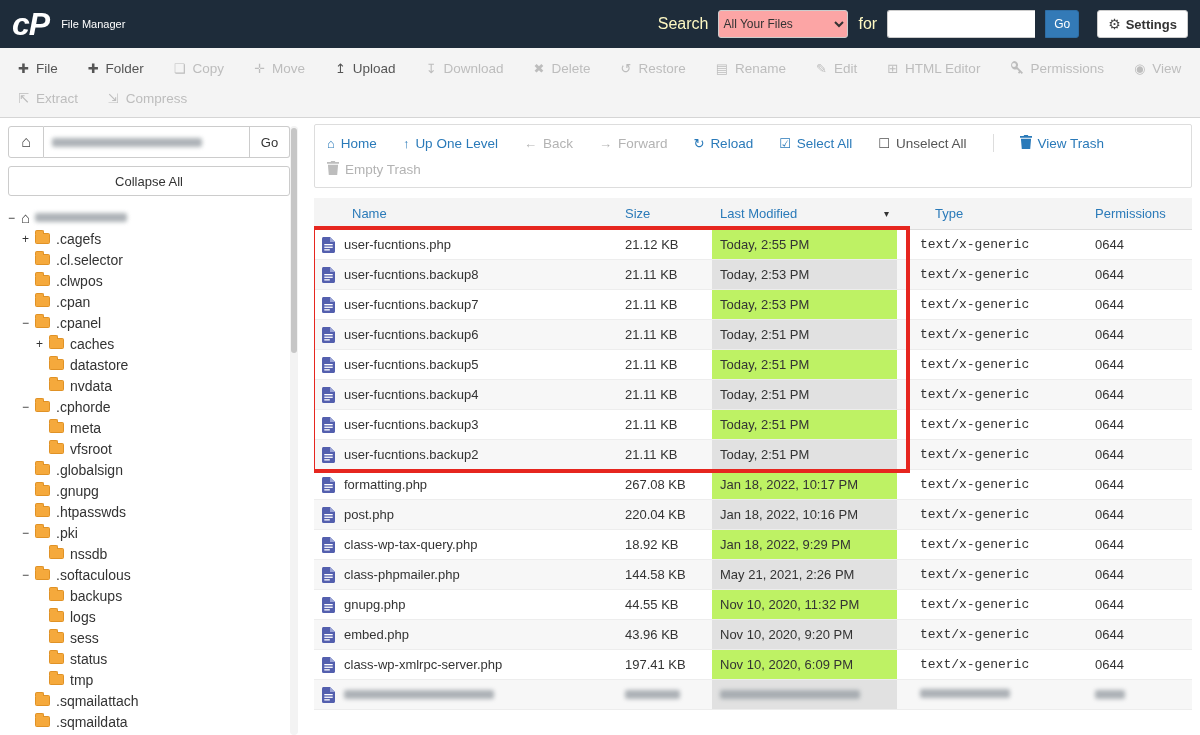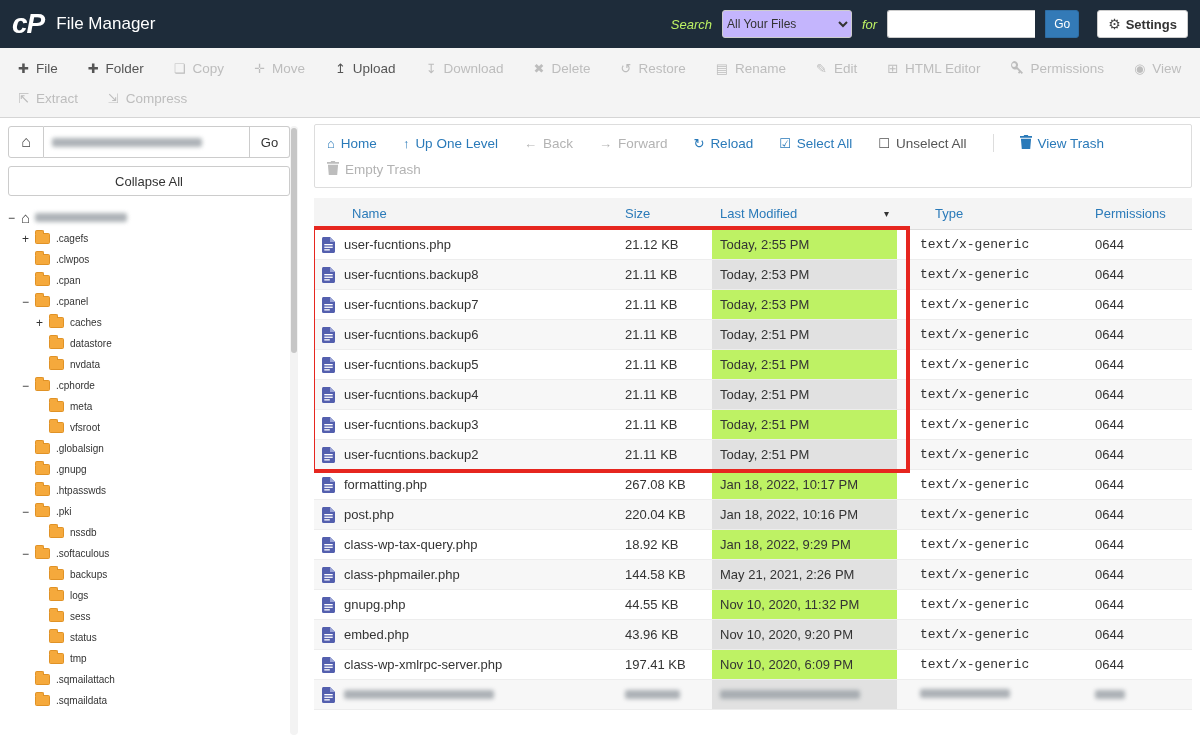--- a/index.html
+++ b/index.html
@@ -4,25 +4,25 @@
 <style>
   * { box-sizing: border-box; margin: 0; padding: 0; }
   html,body { width:1200px; height:735px; overflow:hidden; }
   body {
     font-family: "Liberation Sans", "DejaVu Sans", sans-serif;
     font-size: 13px; color: #333; background: #fff;
     display: flex; flex-direction: column;
   }
   
   .topbar { height:48px; flex-shrink:0; background:#1e2c3a; display:flex; align-items:center; padding:0 12px; gap:10px; }
-  .logo { color:#fff; font-size:28px; font-weight:bold; font-style:italic; letter-spacing:-1px; }
-  .app-title { color:#fff; font-size:17px; margin-left:2px; }
+  .logo { color:#fff; font-size:32px; font-weight:bold; font-style:italic; letter-spacing:-1px; }
+  .app-title { color:#fff; font-size:11px; margin-left:2px; }
   .topbar-spacer { flex:1; }
-  .tb-label { color:#bef264; font-size:13px;font-style:italic; }
-  select.scope { height:28px; width:130px; font-size:12px; border:1px solid #ccc; border-radius:3px; background:#c4b5fd; color:#333; font-family:inherit; }
+  .tb-label { color:#fef9c3; font-size:16px; }
+  select.scope { height:28px; width:130px; font-size:12px; border:1px solid #ccc; border-radius:3px; background:#fca5a5; color:#333; font-family:inherit; }
   .search-input { height:28px; width:148px; border:1px solid #ccc; border-radius:3px 0 0 3px; border-right:none; padding:0 6px; font-family:inherit; font-size:13px; }
   .go-btn { height:28px; width:34px; background:#337ab7; color:#fff; border:1px solid #2e6da4; border-radius:0 3px 3px 0; font-size:12px; display:flex; align-items:center; justify-content:center; cursor:pointer; }
   .settings-btn { height:28px; background:#fff; border:1px solid #ccc; border-radius:3px; display:flex; align-items:center; gap:5px; padding:0 10px; font-size:13px; font-weight:bold; color:#333; margin-left:8px; cursor:pointer; white-space:nowrap; }
   .gear { font-weight:normal; font-size:14px; color:#444; }
   
   .toolbar { background:#f4f4f4; border-bottom:1px solid #d5d5d5; padding:5px 0 4px 18px; flex-shrink:0; }
   .tb-row { display:flex; align-items:center; min-height:30px; }
   .tb-item { display:flex; align-items:center; gap:7px; margin-right:30px; font-size:13.5px; color:#555; cursor:pointer; white-space:nowrap; }
   .tb-item .ico { font-size:13px; line-height:1; }
   .tb-item.disabled { color:#bdbdbd; }
@@ -34,21 +34,21 @@
   .home-btn { width:36px; border:1px solid #ccc; border-radius:3px 0 0 3px; display:flex; align-items:center; justify-content:center; background:#fff; font-size:16px; font-weight:bold; color:#444; cursor:pointer; }
   .path-input { flex:1; border:1px solid #ccc; border-left:none; display:flex; align-items:center; padding:0 8px; background:#fff; }
   .path-go { width:40px; border:1px solid #ccc; border-left:none; border-radius:0 3px 3px 0; display:flex; align-items:center; justify-content:center; background:#fff; font-size:13px; color:#333; cursor:pointer; }
   .collapse-btn { margin-top:8px; height:30px; width:100%; border:1px solid #ccc; border-radius:3px; background:#fff; display:flex; align-items:center; justify-content:center; font-size:13px; color:#333; cursor:pointer; }
   .tree { margin-top:11px; overflow:hidden; }
   .tree-row { display:flex; align-items:center; height:21px; cursor:pointer; }
   .expander { width:13px; flex-shrink:0; font-size:12px; color:#333; }
   .folder-ico { width:15px; height:11px; background:#f5a93c; border:1px solid #e09226; border-radius:1.5px; position:relative; margin-right:6px; flex-shrink:0; }
   .folder-ico::before { content:""; position:absolute; top:-4px; left:-1px; width:7px; height:3px; background:#f5a93c; border:1px solid #e09226; border-bottom:none; border-radius:2px 2px 0 0; }
   .home-ico { font-size:15px; font-weight:bold; color:#3a3a3a; margin-right:5px; line-height:1; }
-  .tree-label { font-size:10px; color:#333; white-space:nowrap; }
+  .tree-label { font-size:14px; color:#333; white-space:nowrap; }
   .redact { display:inline-block; height:9px; border-radius:2px; background:#9aa0a6; filter:blur(2px); opacity:.8; }
   
   .vscroll { width:8px; flex-shrink:0; margin:8px 0 0 0; background:#f3f3f3; border-radius:4px; position:relative; }
   .vscroll .thumb { position:absolute; top:2px; left:1px; width:6px; height:225px; background:#c6c6c6; border-radius:3px; }
   
   .main { flex:1; padding:6px 8px 0 16px; display:flex; flex-direction:column; overflow:hidden; }
   .navbox { border:1px solid #ddd; border-radius:2px; background:#fff; padding:5px 12px; display:flex; flex-wrap:wrap; align-items:center; }
   .nav-link { display:flex; align-items:center; gap:6px; margin:5px 26px 5px 0; font-size:13.5px; color:#2a7ab9; cursor:pointer; white-space:nowrap; }
   .nav-link .g { font-size:13px; line-height:1; }
   .nav-link.disabled { color:#b3b3b3; cursor:default; }
@@ -182,20 +182,25 @@
           <span class="redact" style="width:92px"></span>
         </div>
         <div class="tree-row" style="padding-left:14px">
           <span class="expander">+</span>
           <span class="folder-ico"></span>
           <span class="tree-label">.cagefs</span>
         </div>
         <div class="tree-row" style="padding-left:14px">
           <span class="expander"></span>
           <span class="folder-ico"></span>
+          <span class="tree-label">.cl.selector</span>
+        </div>
+        <div class="tree-row" style="padding-left:14px">
+          <span class="expander"></span>
+          <span class="folder-ico"></span>
           <span class="tree-label">.clwpos</span>
         </div>
         <div class="tree-row" style="padding-left:14px">
           <span class="expander"></span>
           <span class="folder-ico"></span>
           <span class="tree-label">.cpan</span>
         </div>
         <div class="tree-row" style="padding-left:14px">
           <span class="expander">−</span>
           <span class="folder-ico"></span>

